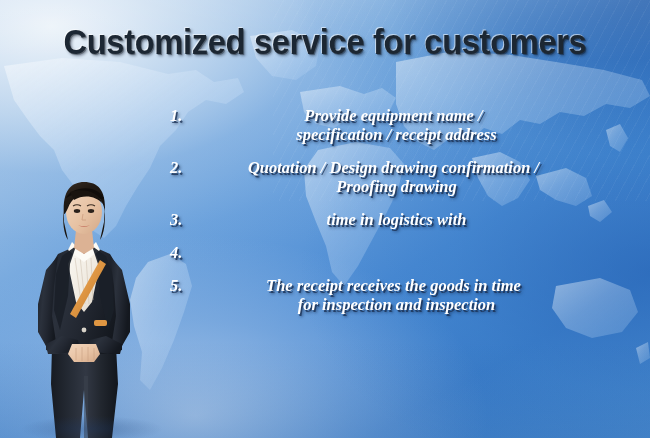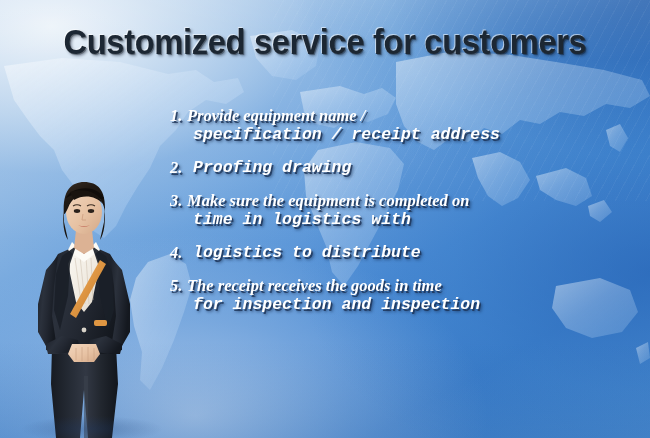--- a/index.html
+++ b/index.html
@@ -84,22 +84,22 @@
     font-style:italic;
     font-weight:bold;
     font-size:16.5px;
     line-height:19px;
     color:#ffffff;
     text-shadow:
        1.5px 1.5px 0px rgba(28,50,85,0.80),
        2.5px 2.5px 3px rgba(15,35,70,0.55);
   }
   .item .num{ flex:0 0 auto; width:17px; }
-  .item .txt{ flex:1 1 auto; }
-  .item .txt .l2{ display:block; padding-left:6px;font-family:Liberation Mono, monospace; }
+  .item .txt{ flex:1 1 auto;text-align:center; }
+  .item .txt .l2{ display:block; padding-left:6px; }
 
   
   .figure{
     position:absolute; left:8px; top:178px; width:152px; height:260px;
   }
   .figure svg{ width:100%; height:100%; display:block; }
 
   
   .fig-shadow{
     position:absolute; left:14px; bottom:-4px; width:140px; height:26px;
@@ -169,36 +169,35 @@
       <span class="num">1.</span>
       <span class="txt">
         <span>Provide equipment name /</span>
         <span class="l2">specification / receipt address</span>
       </span>
     </div>
 
     <div class="item">
       <span class="num">2.</span>
       <span class="txt">
+        <span>Quotation / Design drawing confirmation /</span>
         <span class="l2">Proofing drawing</span>
       </span>
     </div>
 
     <div class="item">
       <span class="num">3.</span>
       <span class="txt">
-        <span>Make sure the equipment is completed on</span>
         <span class="l2">time in logistics with</span>
       </span>
     </div>
 
     <div class="item">
       <span class="num">4.</span>
       <span class="txt">
-        <span class="l2">logistics to distribute</span>
       </span>
     </div>
 
     <div class="item">
       <span class="num">5.</span>
       <span class="txt">
         <span>The receipt receives the goods in time</span>
         <span class="l2">for inspection and inspection</span>
       </span>
     </div>

